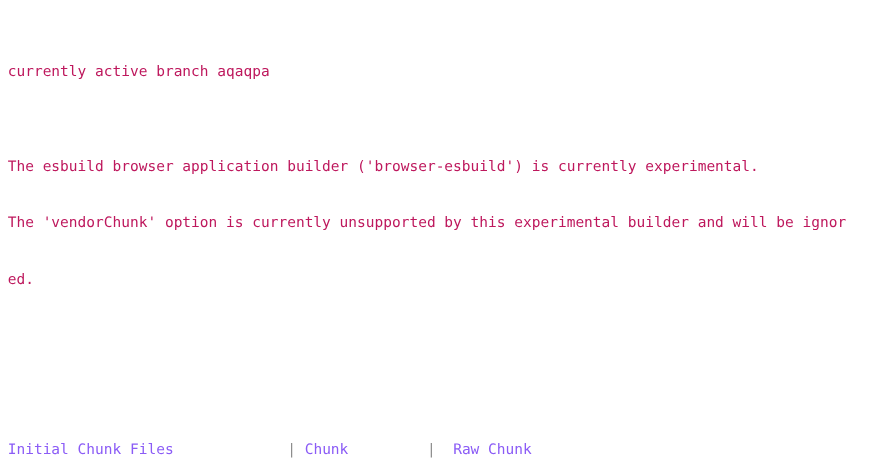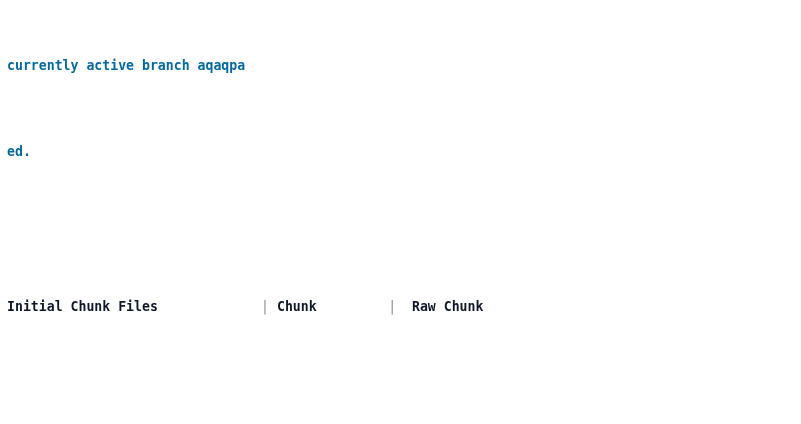--- a/index.html
+++ b/index.html
@@ -32,35 +32,37 @@
     white-space: pre;
     letter-spacing: 0px;
   }
   
   #scroll {
     position: absolute;
     left: 0;
     top: -12px;
     width: 801px;
   }
-  .warn      { color: #0369a1; font-weight: bold; }
-  .hdr       { color: #0f172a; font-weight: bold; }
+  .warn      { color: #be185d; font-weight: normal; }
+  .hdr       { color: #8b5cf6; font-weight: normal; }
   .pipe      { color: #8d8d8d; }
   .blank     { height: 17.2px; }
 </style>
 </head>
 <body>
 
 <div id="terminal">
   <div id="scroll">
 
     
     <div class="line"><span class="warn">currently active branch aqaqpa</span></div>
 
     
+    <div class="line"><span class="warn">The esbuild browser application builder ('browser-esbuild') is currently experimental.</span></div>
+    <div class="line"><span class="warn">The 'vendorChunk' option is currently unsupported by this experimental builder and will be ignor</span></div>
     <div class="line"><span class="warn">ed.</span></div>
 
     <div class="blank"></div>
 
     
     <div class="line"><span class="hdr">Initial Chunk Files             </span><span class="pipe">| </span><span class="hdr">Chunk         </span><span class="pipe">| </span><span class="hdr"> Raw Chunk</span></div>
 
     
     
     

